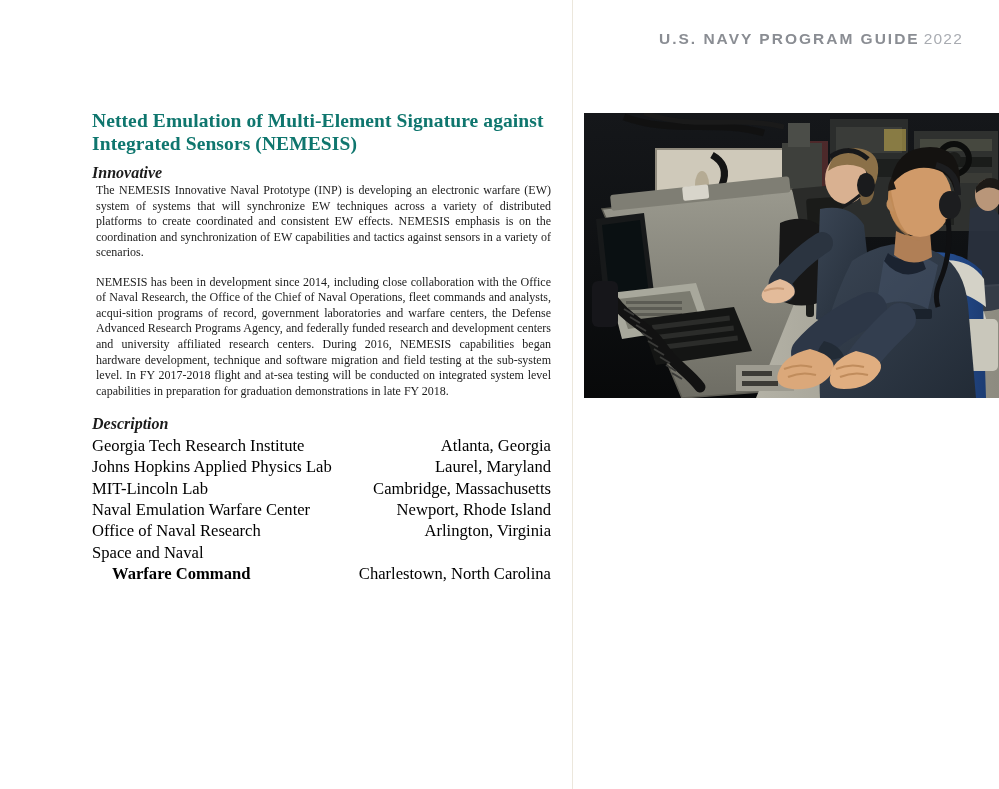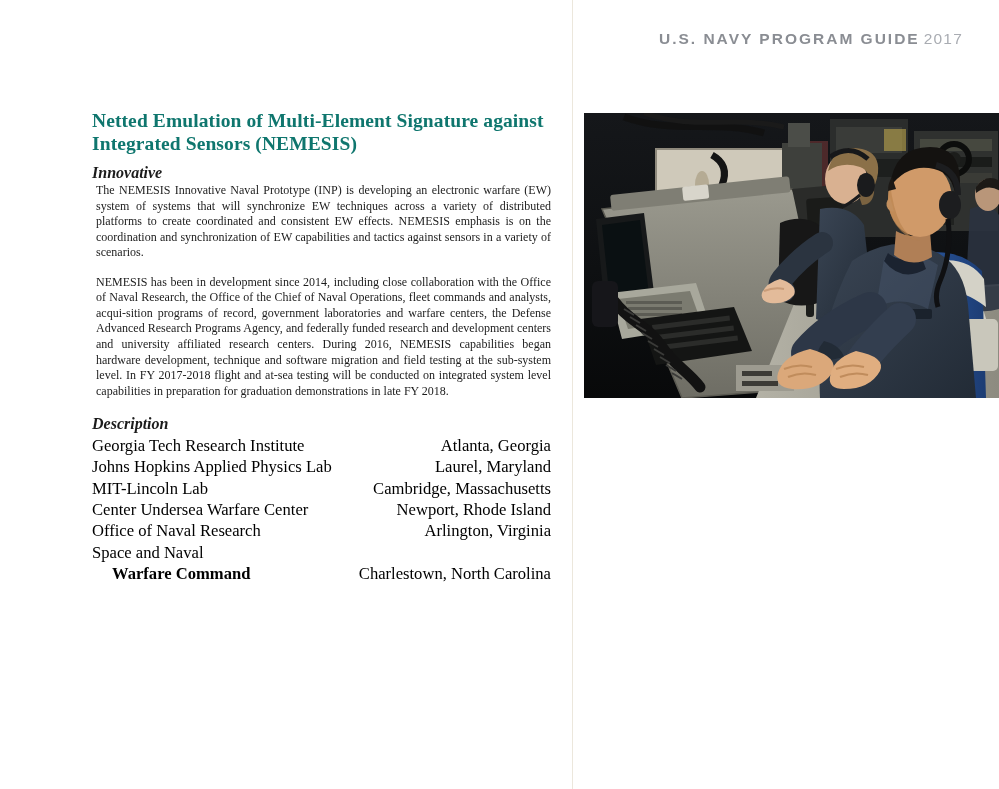--- a/index.html
+++ b/index.html
@@ -114,21 +114,21 @@
     height: 285px;
     overflow: hidden;
     background: #0b0c0b;
   }
   .photo-frame svg { display: block; }
 </style>
 </head>
 <body>
 
 <div class="page-header">
-  <span class="hdr-main">U.S. NAVY PROGRAM GUIDE</span><span class="hdr-year">2017</span>
+  <span class="hdr-main">U.S. NAVY PROGRAM GUIDE</span><span class="hdr-year">2022</span>
 </div>
 
 <div class="column-rule"></div>
 
 <div class="text-column">
 
   <h1 class="article-title">Netted Emulation of Multi-Element Signature against Integrated Sensors (NEMESIS)</h1>
 
   <h2 class="section-heading">Innovative</h2>
   <p class="body-paragraph">The NEMESIS Innovative Naval Prototype (INP) is developing an electronic warfare (EW) system of systems that will synchronize EW techniques across a variety of distributed platforms to create coordinated and consistent EW effects. NEMESIS emphasis is on the coordination and synchronization of EW capabilities and tactics against sensors in a variety of scenarios.</p>
@@ -149,21 +149,21 @@
       </tr>
       <tr>
         <td class="dev-name">Johns Hopkins Applied Physics Lab</td>
         <td class="dev-loc">Laurel, Maryland</td>
       </tr>
       <tr>
         <td class="dev-name">MIT-Lincoln Lab</td>
         <td class="dev-loc">Cambridge, Massachusetts</td>
       </tr>
       <tr>
-        <td class="dev-name">Center Undersea Warfare Center</td>
+        <td class="dev-name">Naval Emulation Warfare Center</td>
         <td class="dev-loc">Newport, Rhode Island</td>
       </tr>
       <tr>
         <td class="dev-name">Office of Naval Research</td>
         <td class="dev-loc">Arlington, Virginia</td>
       </tr>
       <tr>
         <td class="dev-name">Space and Naval</td>
         <td class="dev-loc"></td>
       </tr>

